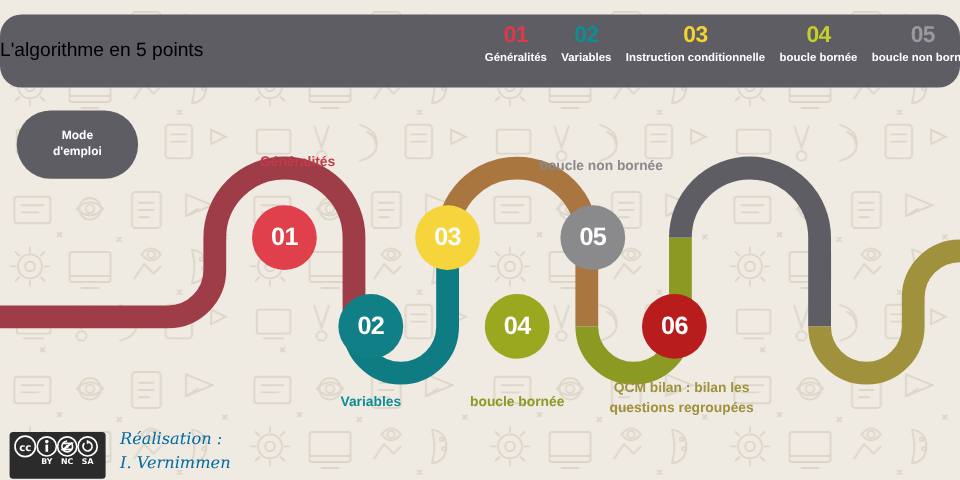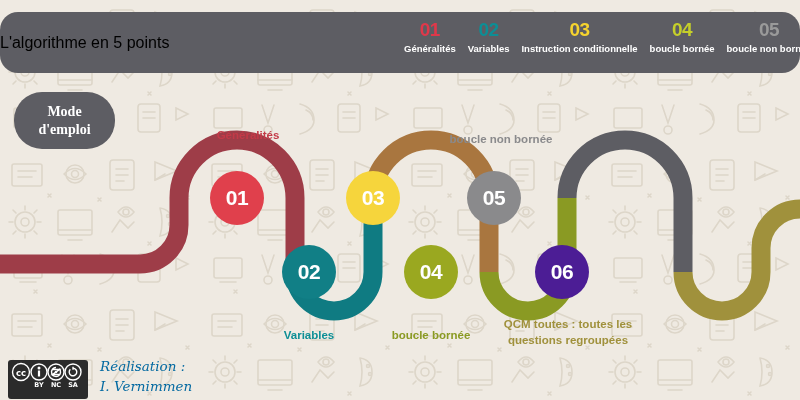--- a/index.html
+++ b/index.html
@@ -70,24 +70,23 @@
     border-radius: 28px;
     display: flex;
     flex-direction: column;
     align-items: center;
     justify-content: center;
     z-index: 6;
     cursor: pointer;
   }
   #mode-badge span {
     color: #ffffff;
-    font-size: 14px;
+    font-size: 10px;
     font-weight: bold;
     line-height: 1.25;
-    font-family: Liberation Serif, serif;
   }
   
   #ribbon-svg {
     position: absolute; left: 0; top: 0;
     z-index: 3;
   }
   
   .step-circle {
     position: absolute;
     width: 54px; height: 54px;
@@ -250,29 +249,29 @@
   </div>
   <div class="step-circle" style="left:346px; top:171px; background:#f6d53c;">
     <span>03</span>
   </div>
   <div class="step-circle" style="left:404px; top:245px; background:#9aa820;">
     <span>04</span>
   </div>
   <div class="step-circle" style="left:467px; top:171px; background:#8a8a8c;">
     <span>05</span>
   </div>
-  <div class="step-circle" style="left:535px; top:245px; background:#4c1d95;">
+  <div class="step-circle" style="left:535px; top:245px; background:#b91c1c;">
     <span>06</span>
   </div>
 
   <div class="step-label" style="left:188px; top:128px; width:120px; color:#c33a48;">Généralités</div>
   <div class="step-label" style="left:249px; top:328px; width:120px; color:#0c8e95;">Variables</div>
   <div class="step-label" style="left:371px; top:328px; width:120px; color:#8a9a23;">boucle bornée</div>
   <div class="step-label" style="left:434px; top:132px; width:134px; color:#8a8a8c;">boucle non bornée</div>
-  <div class="step-label" style="left:488px; top:317px; width:160px; color:#a0913c;">QCM toutes : toutes les
+  <div class="step-label" style="left:488px; top:317px; width:160px; color:#a0913c;">QCM bilan : bilan les
 questions regroupées</div>
 
   <div id="cc-badge">
     <svg width="80" height="30" viewBox="0 0 80 30">
       <g fill="none" stroke="#ffffff" stroke-width="1.4">
         <circle cx="13" cy="12" r="8.5"></circle>
         <circle cx="31" cy="12" r="8"></circle>
         <circle cx="48" cy="12" r="8"></circle>
         <circle cx="65" cy="12" r="8"></circle>
       </g>

